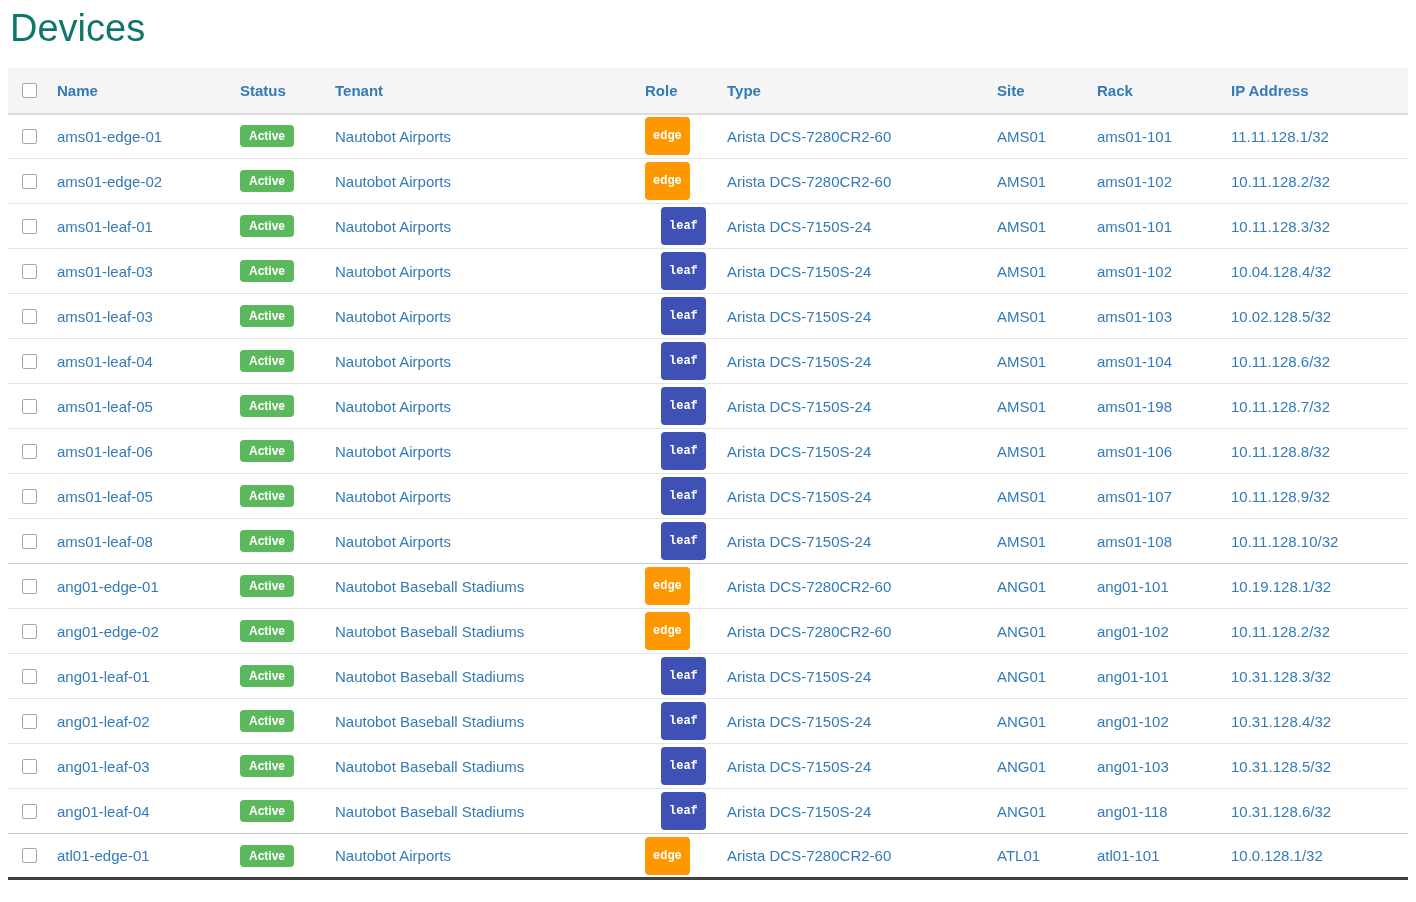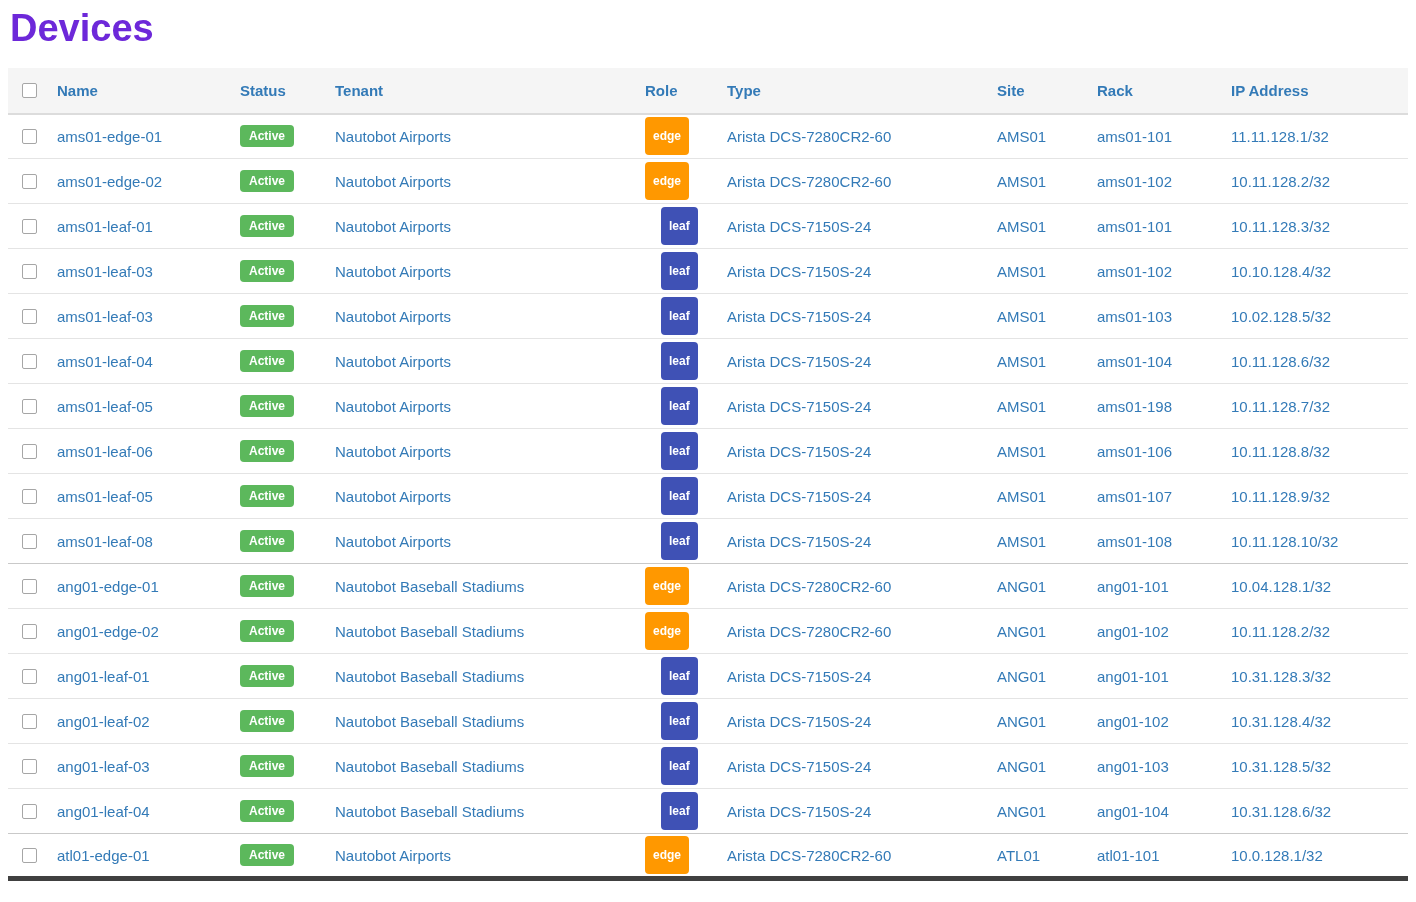--- a/index.html
+++ b/index.html
@@ -11,32 +11,32 @@
   }
   *{box-sizing:border-box;}
   body{
     margin:0;
     background:#fff;
     color:#333;
     font-family:"Liberation Sans", sans-serif;
   }
   h1{
     font-size:38px;
-    font-weight:700;
-    color:#6d28d9;
+    font-weight:400;
+    color:#0f766e;
     margin:6px 16px 0 10px;
     line-height:1.2;
   }
   table.device-table{
     width:1400px;
     margin:16px 0 0 8px;
     border-collapse:collapse;
     table-layout:fixed;
     font-size:15px;
-    border-bottom:5px solid #404040;
+    border-bottom:3px solid #404040;
   }
   thead th{
     background:var(--header-bg);
     text-align:left;
     height:46px;
     padding:0 8px;
     border-bottom:2px solid #dcdcdc;
   }
   thead th a{
     color:var(--link);
@@ -57,21 +57,21 @@
   .badge{
     display:inline-block;
     color:#fff;
     font-weight:700;
     font-size:12px;
     line-height:1;
     border-radius:4px;
     padding:5px 9px;
   }
   .status-badge{background:var(--status-active);}
-  .role-badge{padding:13px 8px;}
+  .role-badge{padding:13px 8px;font-family:Liberation Mono, monospace;}
   .role-edge{background:var(--role-edge);}
   .role-leaf{background:var(--role-leaf);margin-left:16px;}
   .col-check{padding-left:14px !important;}
   input[type="checkbox"]{
     -webkit-appearance:none;
     appearance:none;
     width:15px;
     height:15px;
     border:1px solid #a6a6a6;
     border-radius:2px;
@@ -248,21 +248,21 @@
     <td>
       <a href="#">Arista DCS-7150S-24</a>
     </td>
     <td>
       <a href="#">AMS01</a>
     </td>
     <td>
       <a href="#">ams01-102</a>
     </td>
     <td>
-      <a href="#">10.10.128.4/32</a>
+      <a href="#">10.04.128.4/32</a>
     </td>
   </tr>
 
   <tr>
     <td class="col-check">
       <input type="checkbox" style="">
     </td>
     <td>
       <a href="#">ams01-leaf-03</a>
     </td>
@@ -458,21 +458,21 @@
     <td>
       <a href="#">Arista DCS-7280CR2-60</a>
     </td>
     <td>
       <a href="#">ANG01</a>
     </td>
     <td>
       <a href="#">ang01-101</a>
     </td>
     <td>
-      <a href="#">10.04.128.1/32</a>
+      <a href="#">10.19.128.1/32</a>
     </td>
   </tr>
 
   <tr>
     <td class="col-check">
       <input type="checkbox" style="">
     </td>
     <td>
       <a href="#">ang01-edge-02</a>
     </td>
@@ -605,21 +605,21 @@
     <td>
       <span class="badge role-badge role-leaf">leaf</span>
     </td>
     <td>
       <a href="#">Arista DCS-7150S-24</a>
     </td>
     <td>
       <a href="#">ANG01</a>
     </td>
     <td>
-      <a href="#">ang01-104</a>
+      <a href="#">ang01-118</a>
     </td>
     <td>
       <a href="#">10.31.128.6/32</a>
     </td>
   </tr>
 
   <tr class="group-start">
     <td class="col-check">
       <input type="checkbox" style="">
     </td>

